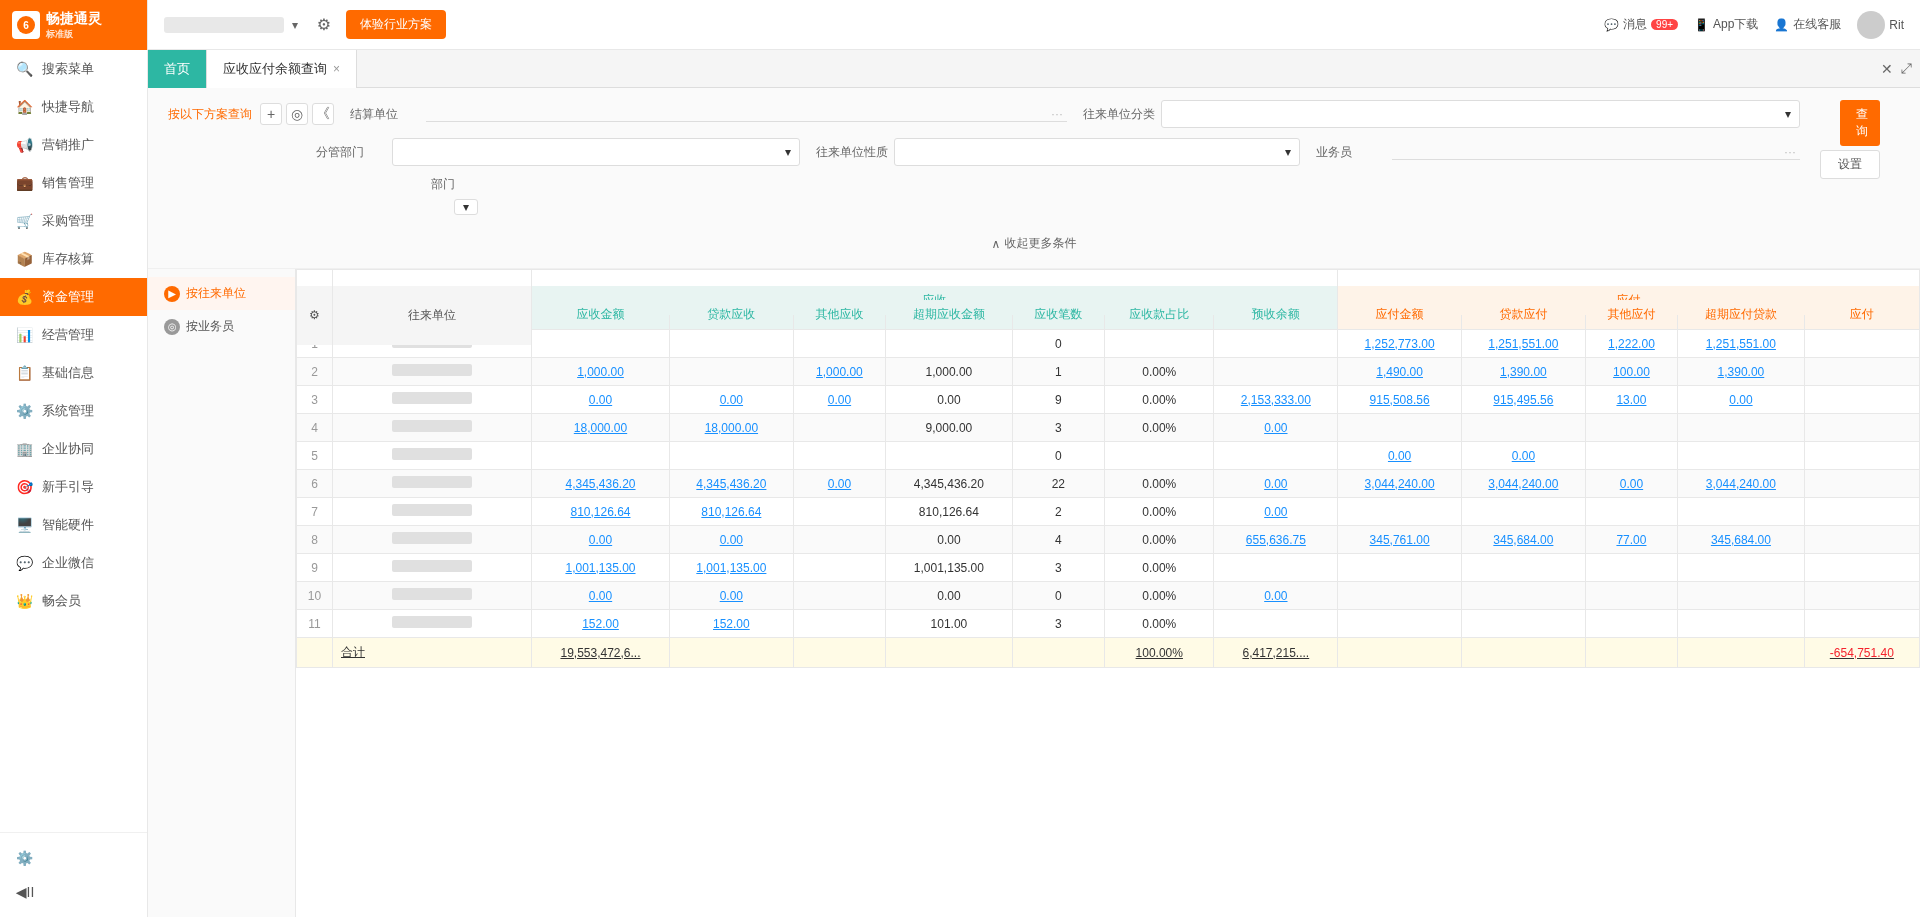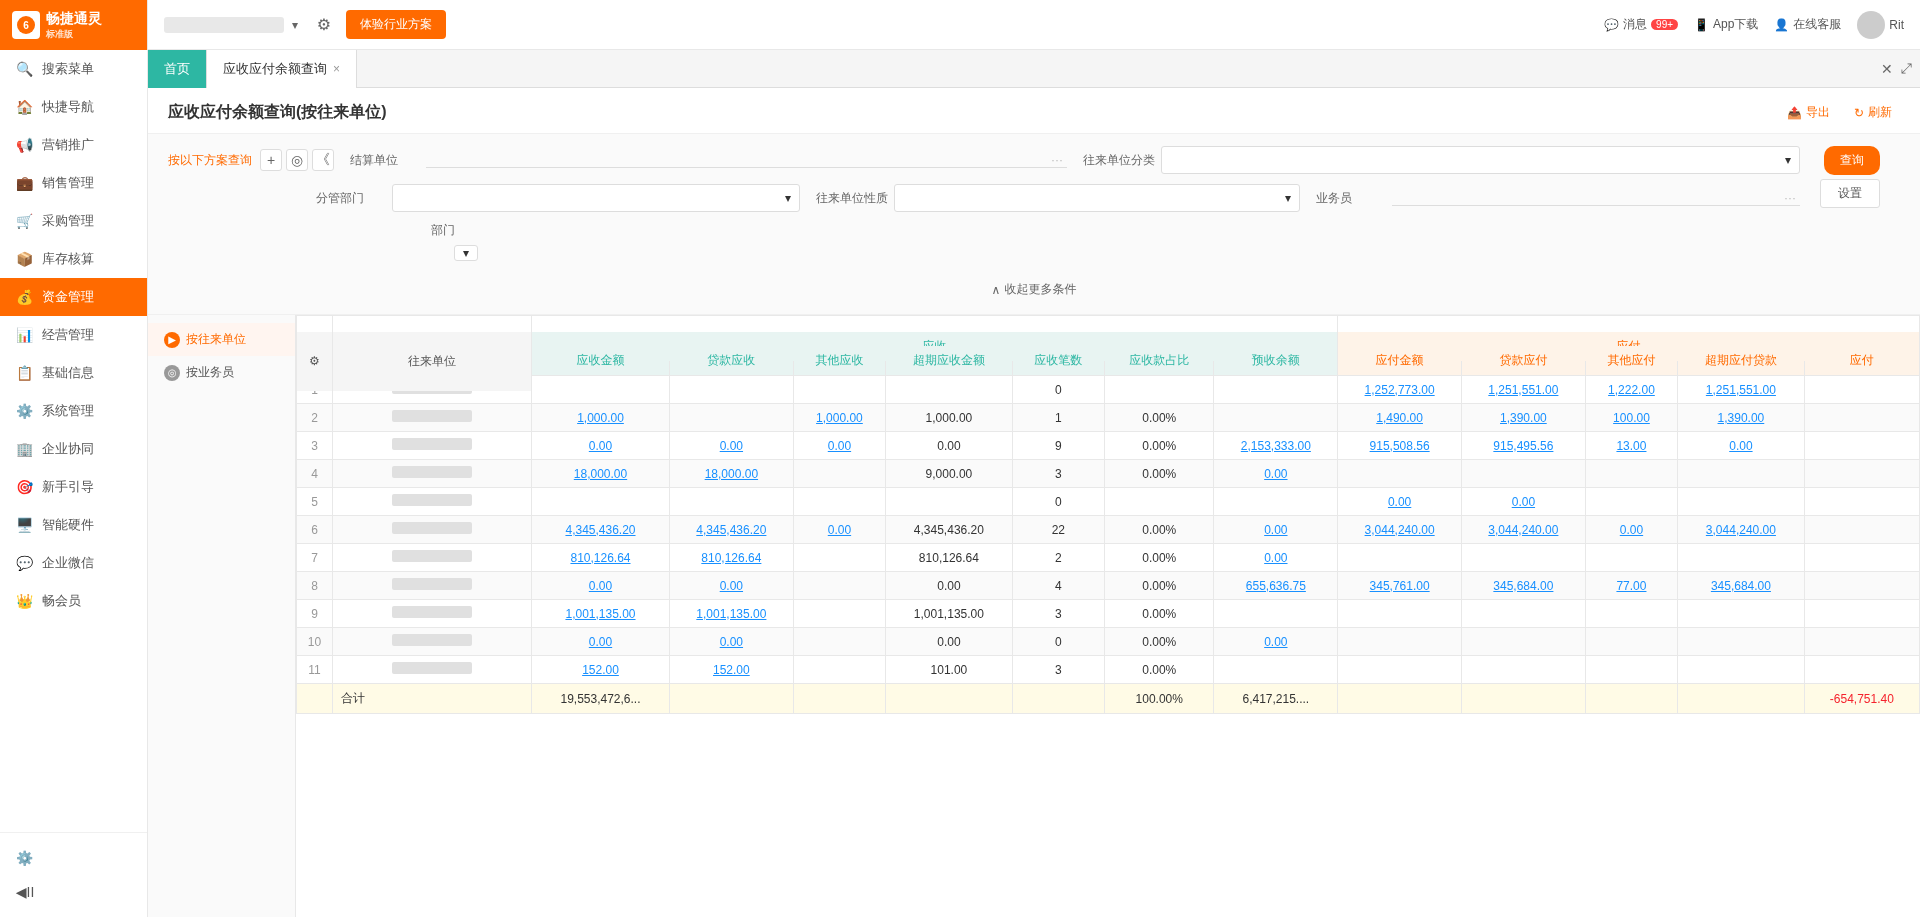--- a/index.html
+++ b/index.html
@@ -137,22 +137,22 @@
     .data-table tbody tr:nth-child(even) { background: #fafafa; }
     .col-group-header { background: #e8f4f2 !important; color: #2db7a3 !important; }
     .col-group-header-pay { background: #fef3e8 !important; color: #ff6a00 !important; }
     .link-blue { color: #1890ff; text-decoration: underline; cursor: pointer; }
     .number-cell { text-align: right; }
     .row-num { color: #999; }
 
     
     .query-btn {
       background: #ff6a00; color: #fff; border: none; padding: 6px 16px;
-      border-radius: 10px; cursor: pointer; font-size: 12px; display: block;
-      width: 56px; margin-bottom: 4px;
+      border-radius: 3px; cursor: pointer; font-size: 12px; display: block;
+      width: 40px; margin-bottom: 4px;
     }
     .setting-btn {
       background: #fff; color: #555; border: 1px solid #ddd; padding: 5px 16px;
       border-radius: 3px; cursor: pointer; font-size: 12px; display: block; width: 60px;
     }
     .query-btn-area { display: flex; flex-direction: column; align-items: flex-end; padding: 0 20px; }
 
     
     .header-breadcrumb { 
       background: #e8e8e8; height: 16px; width: 120px; border-radius: 3px;
@@ -294,33 +294,20 @@
       <span class="tab-close">×</span>
     </div>
     <div style="margin-left:auto;display:flex;align-items:center;padding:0 8px;gap:8px;">
       <span style="cursor:pointer;color:#666;font-size:14px;">✕</span>
       <span style="cursor:pointer;color:#666;font-size:14px;">⤢</span>
     </div>
   </div>
 
   <div class="page-content">
 
-    <div class="page-header">
-      <h2 class="page-title">应收应付余额查询(按往来单位)</h2>
-      <div class="page-actions">
-        <button class="action-btn">
-          <span>📤</span>
-          <span>导出</span>
-        </button>
-        <button class="action-btn">
-          <span>↻</span>
-          <span>刷新</span>
-        </button>
-      </div>
-    </div>
 
     <div class="filter-area">
       <div style="display:flex;justify-content:center;">
         <div style="flex:1;">
 
           <div class="filter-row">
             <div class="filter-label-section">
               <span class="filter-label-text">按以下方案查询</span>
               <div class="filter-add-btns">
                 <div class="filter-add-btn">+</div>
@@ -612,21 +599,21 @@
                 <td class="">0.00%</td>
                 <td class="number-cell"></td>
                 <td class="number-cell"></td>
                 <td class="number-cell"></td>
                 <td class="number-cell"></td>
                 <td class="number-cell"></td>
                 <td class="number-cell"></td>
               </tr>
             </tbody>
           <tfoot>
-            <tr style="background:#fffbe6;font-weight:500;">
+            <tr style="background:#fffbe6;font-weight:500;text-decoration:underline;">
               <td></td>
               <td style="text-align:left;padding-left:8px;">合计</td>
               <td class="number-cell">19,553,472,6...</td>
               <td></td>
               <td></td>
               <td></td>
               <td></td>
               <td class="number-cell">100.00%</td>
               <td class="number-cell">6,417,215....</td>
               <td></td>

